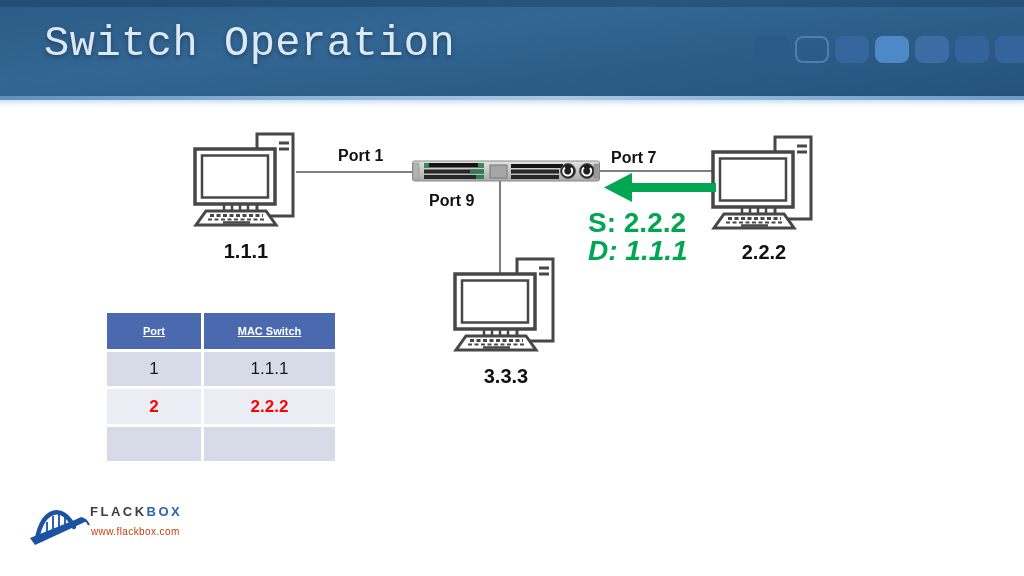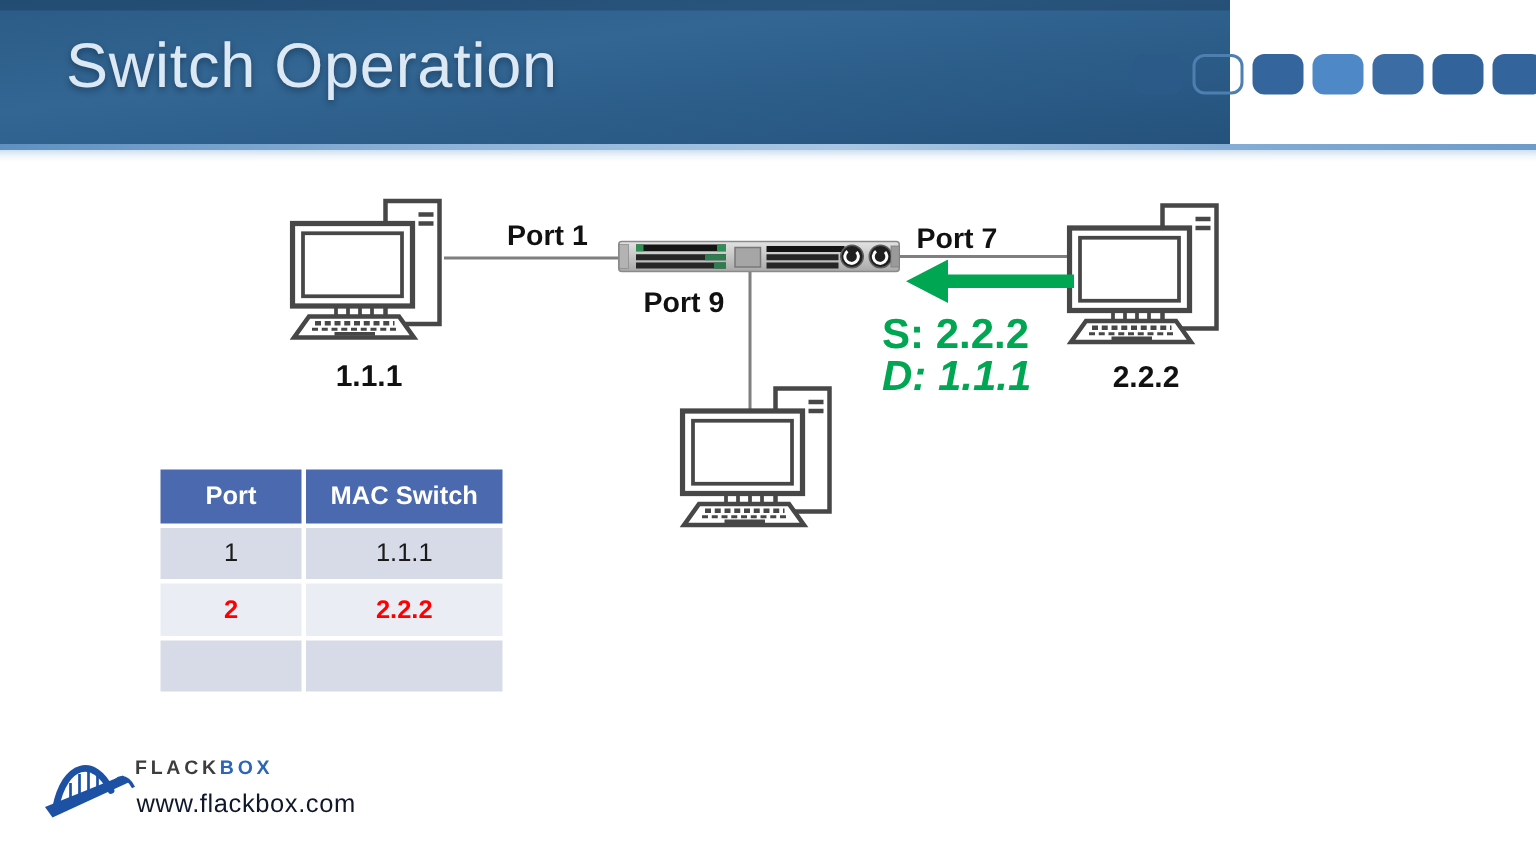--- a/index.html
+++ b/index.html
@@ -4,22 +4,23 @@
 <style>
   * { margin:0; padding:0; box-sizing:border-box; }
   html,body { background:#e9e9e9; }
   .slide {
     position:relative; width:1024px; height:576px; overflow:hidden;
     background:#ffffff; font-family:"Liberation Sans", sans-serif;
   }
 
   
   .header {
-    position:absolute; left:0; top:0; width:820px; height:96px;
+    position:absolute; left:0; top:0; width:1024px; height:96px;
     background:linear-gradient(173deg, #2b5b86 0%, #336693 38%, #2c5d89 65%, #24527c 100%);
+    font-family:Liberation Mono, monospace;
   }
   .header::before{
     content:""; position:absolute; left:0; top:0; width:100%; height:7px;
     background:rgba(10,30,55,0.25);
   }
   .header-strip1 {
     position:absolute; left:0; top:96px; width:1024px; height:4px;
     background:linear-gradient(90deg,#5f90bf,#8fb4d9 30%,#a9c7e3 55%,#7ea8d2 85%,#6d9cc9);
   }
   .header-strip2 {
@@ -43,54 +44,54 @@
   .deco-squares span:nth-child(6){ background:#33639b; }
   .deco-squares span:nth-child(7){ background:#34649c; }
 
   
   .pc-icon { position:absolute; width:106px; height:100px; }
   .device-label {
     position:absolute; width:106px; text-align:center;
     font-size:20px; font-weight:700; color:#111;
   }
   .port-label {
-    position:absolute; font-size:19px; font-weight:700; color:#111;
+    position:absolute; font-size:16px; font-weight:700; color:#111;
   }
   .net-line { position:absolute; background:#7f7f7f; }
   .packet-text {
     position:absolute; font-size:28px; font-weight:700; color:#00a651;
   }
 
   
   .mac-table {
     position:absolute; left:107px; top:313px;
     display:grid; grid-template-columns:94px 131px;
     grid-template-rows:36px 34px 35px 34px; gap:3px;
   }
   .mac-table .cell {
     display:flex; align-items:center; justify-content:center;
     font-size:17px; color:#1a1a1a;
   }
   .mac-table .th {
-    background:#4a69ae; color:#ffffff; font-weight:700; font-size:17px;
+    background:#4a69ae; color:#ffffff; font-weight:700; font-size:11px;text-decoration:underline;
   }
   .mac-table .r-odd  { background:#d7dbe8; }
   .mac-table .r-even { background:#ebedf4; }
   .mac-table .hl { color:#fe0000; font-weight:700; }
 
   
   .logo-icon { position:absolute; left:30px; top:500px; }
   .logo-text {
     position:absolute; left:90px; top:504px;
     font-size:13px; font-weight:700; letter-spacing:2.5px; color:#3d3d3d;
   }
   .logo-text .brand2 { color:#2d65b8; }
   .logo-url {
     position:absolute; left:91px; top:526px;
-    font-size:17px; color:#0f172a; letter-spacing:0.4px;
+    font-size:10px; color:#c2410c; letter-spacing:0.4px;
   }
 </style>
 </head>
 <body>
 
 <div class="slide">
 
   <svg width="0" height="0" style="position:absolute">
     <defs>
       <symbol id="pc-icon" viewBox="0 0 106 100">
@@ -134,20 +135,21 @@
   <div class="device-label" style="left:193px; top:240px;">1.1.1</div>
 
   <svg class="pc-icon" style="left:711px; top:131px;">
       <use href="#pc-icon"></use>
     </svg>
   <div class="device-label" style="left:711px; top:241px;">2.2.2</div>
 
   <svg class="pc-icon" style="left:453px; top:253px;">
       <use href="#pc-icon"></use>
     </svg>
+  <div class="device-label" style="left:453px; top:365px;">3.3.3</div>
 
   <svg style="position:absolute; left:412px; top:160px;" width="188" height="22" viewBox="0 0 188 22">
     <defs>
       <linearGradient id="swbody" x1="0" y1="0" x2="0" y2="1">
         <stop offset="0" stop-color="#e3e3e3"></stop>
           <stop offset="0.5" stop-color="#c6c6c6"></stop>
           <stop offset="1" stop-color="#a9a9a9"></stop>
       </linearGradient>
     </defs>
     <rect x="0.5" y="1" width="187" height="20" rx="2" fill="url(#swbody)" stroke="#8a8a8a"></rect>

